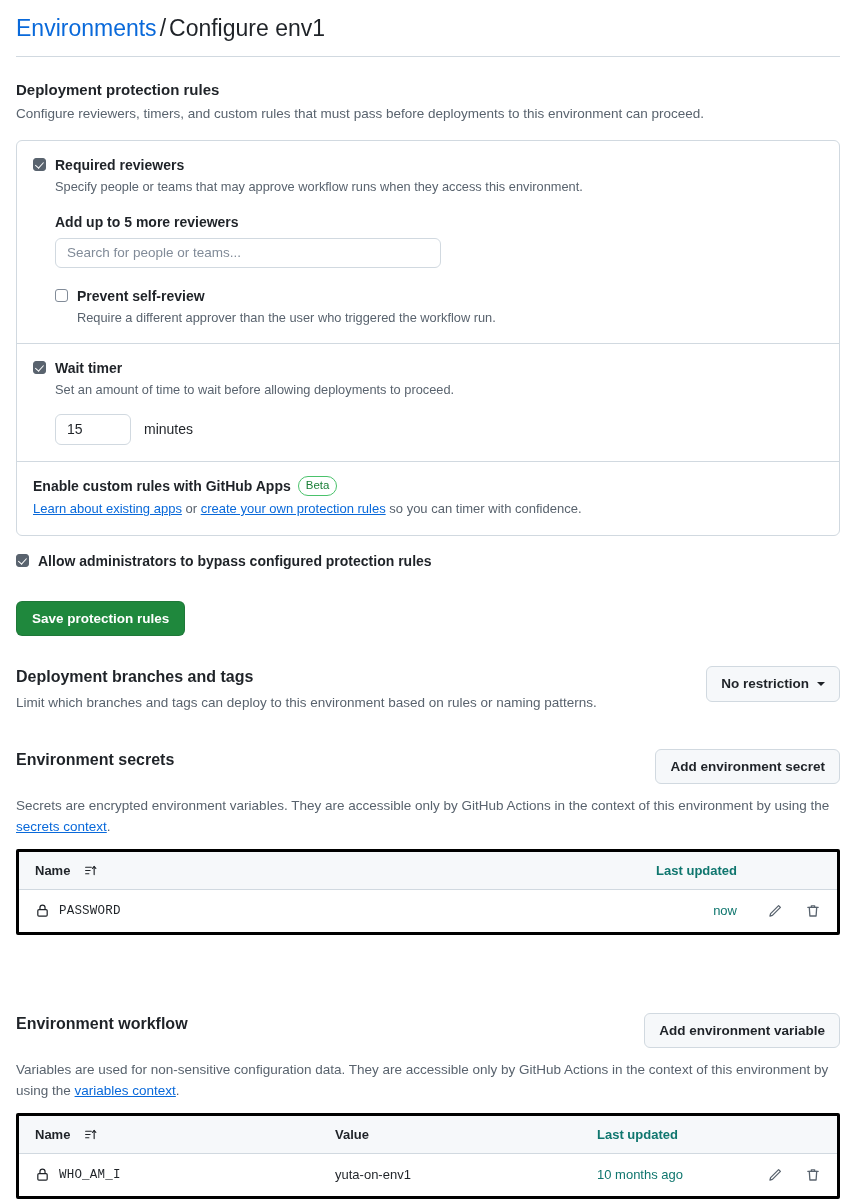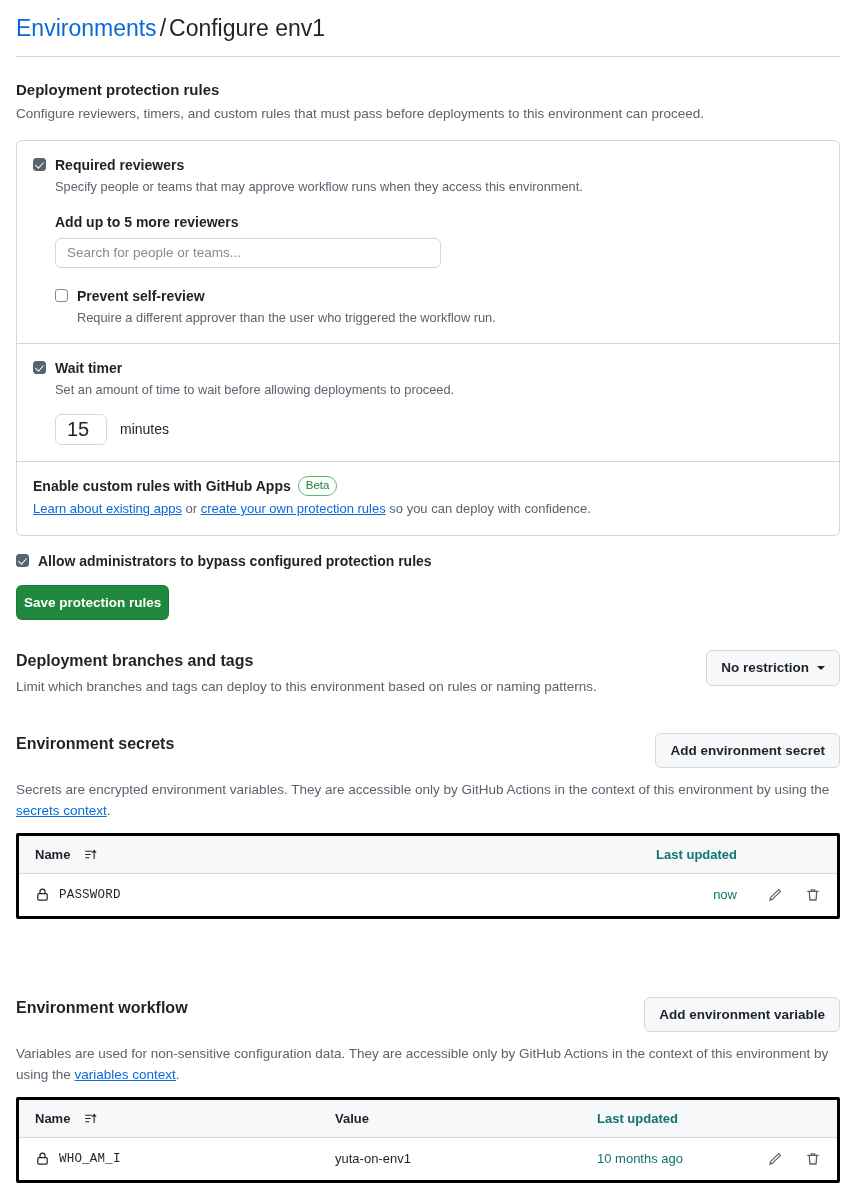--- a/index.html
+++ b/index.html
@@ -196,27 +196,27 @@
 
   
   .timer-body {
     padding-left: 22px;
     margin-top: 14px;
     display: flex;
     align-items: center;
     gap: 13px;
   }
   .timer-input {
-    width: 52px;
+    width: 76px;
     height: 31px;
     border: 1px solid #d1d9e0;
     border-radius: 6px;
     padding: 0 11px;
     font-family: "Liberation Sans", sans-serif;
-    font-size: 20px;
+    font-size: 14px;
     color: #1f2328;
     background: #ffffff;
     outline: none;
   }
   .timer-unit { font-size: 14px; color: #1f2328; }
 
   
   .custom-rules-title {
     font-size: 14px;
     font-weight: 700;
@@ -246,29 +246,29 @@
   .admin-row {
     display: flex;
     align-items: center;
     gap: 9px;
     margin-top: 17px;
   }
   .admin-row .cb { margin-top: 0; }
   .admin-label { font-size: 14px; font-weight: 700; }
 
   .btn-primary {
-    margin-top: 16px;
+    margin-top: 32px;
     background: #1f883d;
     color: #ffffff;
     border: 1px solid rgba(31,35,40,0.15);
     border-radius: 6px;
     font-family: "Liberation Sans", sans-serif;
     font-size: 13.5px;
     font-weight: 700;
-    padding: 8px 7px;
+    padding: 8px 15px;
     cursor: pointer;
     line-height: 1.3;
   }
 
   
   .btn-secondary {
     background: #f6f8fa;
     border: 1px solid #d1d9e0;
     border-radius: 6px;
     font-family: "Liberation Sans", sans-serif;
@@ -405,21 +405,21 @@
         <input class="timer-input" type="text" value="15" style="">
         <span class="timer-unit">minutes</span>
       </div>
     </div>
 
     <div class="rules-block">
       <div class="custom-rules-title">
         <span>Enable custom rules with GitHub Apps</span>
         <span class="beta-badge">Beta</span>
       </div>
-      <div class="custom-rules-desc"><a href="#">Learn about existing apps</a><span> or </span><a href="#">create your own protection rules</a><span> so you can deploy with confidence.</span></div>
+      <div class="custom-rules-desc"><a href="#">Learn about existing apps</a><span> or </span><a href="#">create your own protection rules</a><span> so you can timer with confidence.</span></div>
     </div>
   </div>
 
   
   <div class="admin-row">
     <span class="cb checked"></span>
     <span class="admin-label">Allow administrators to bypass configured protection rules</span>
   </div>
 
   <button class="btn-primary">Save protection rules</button>

